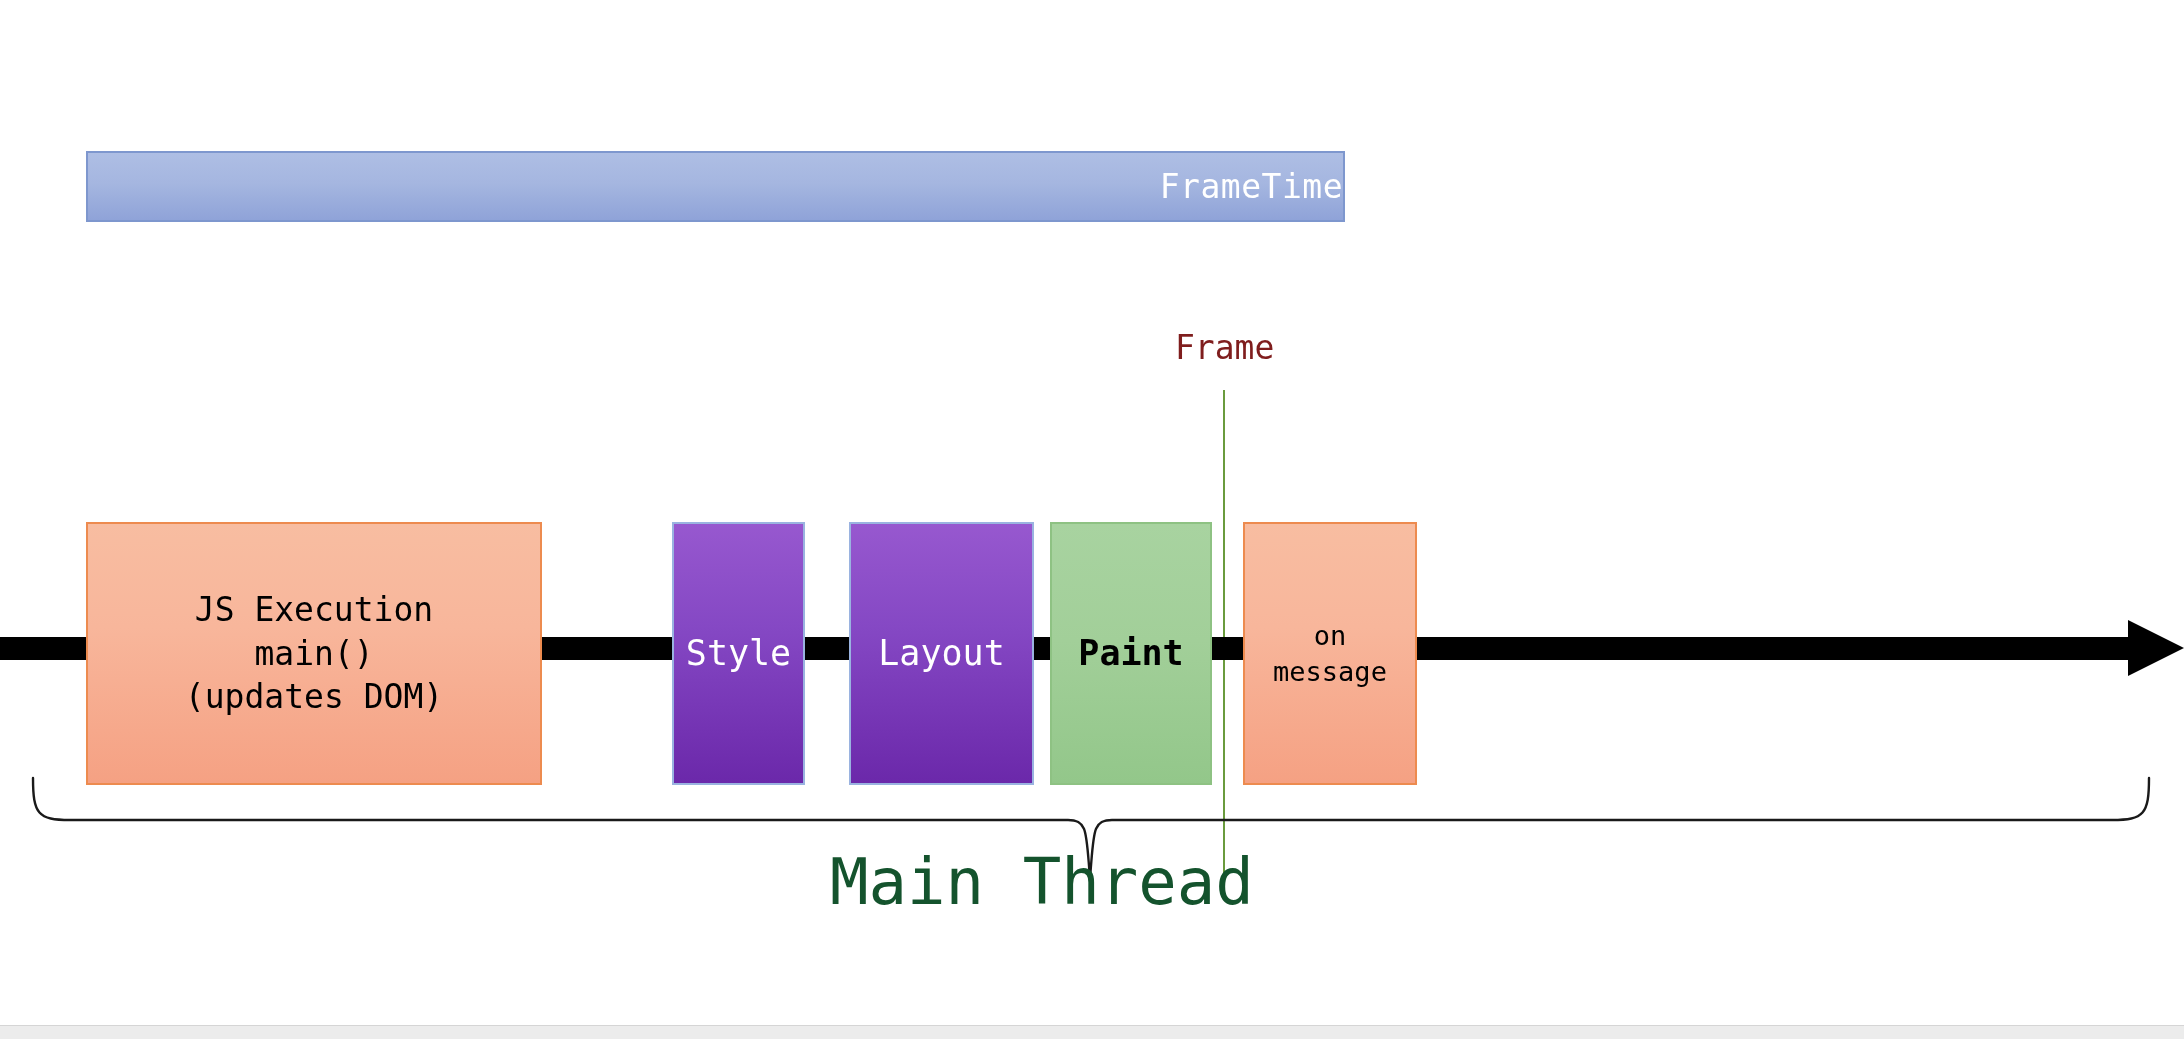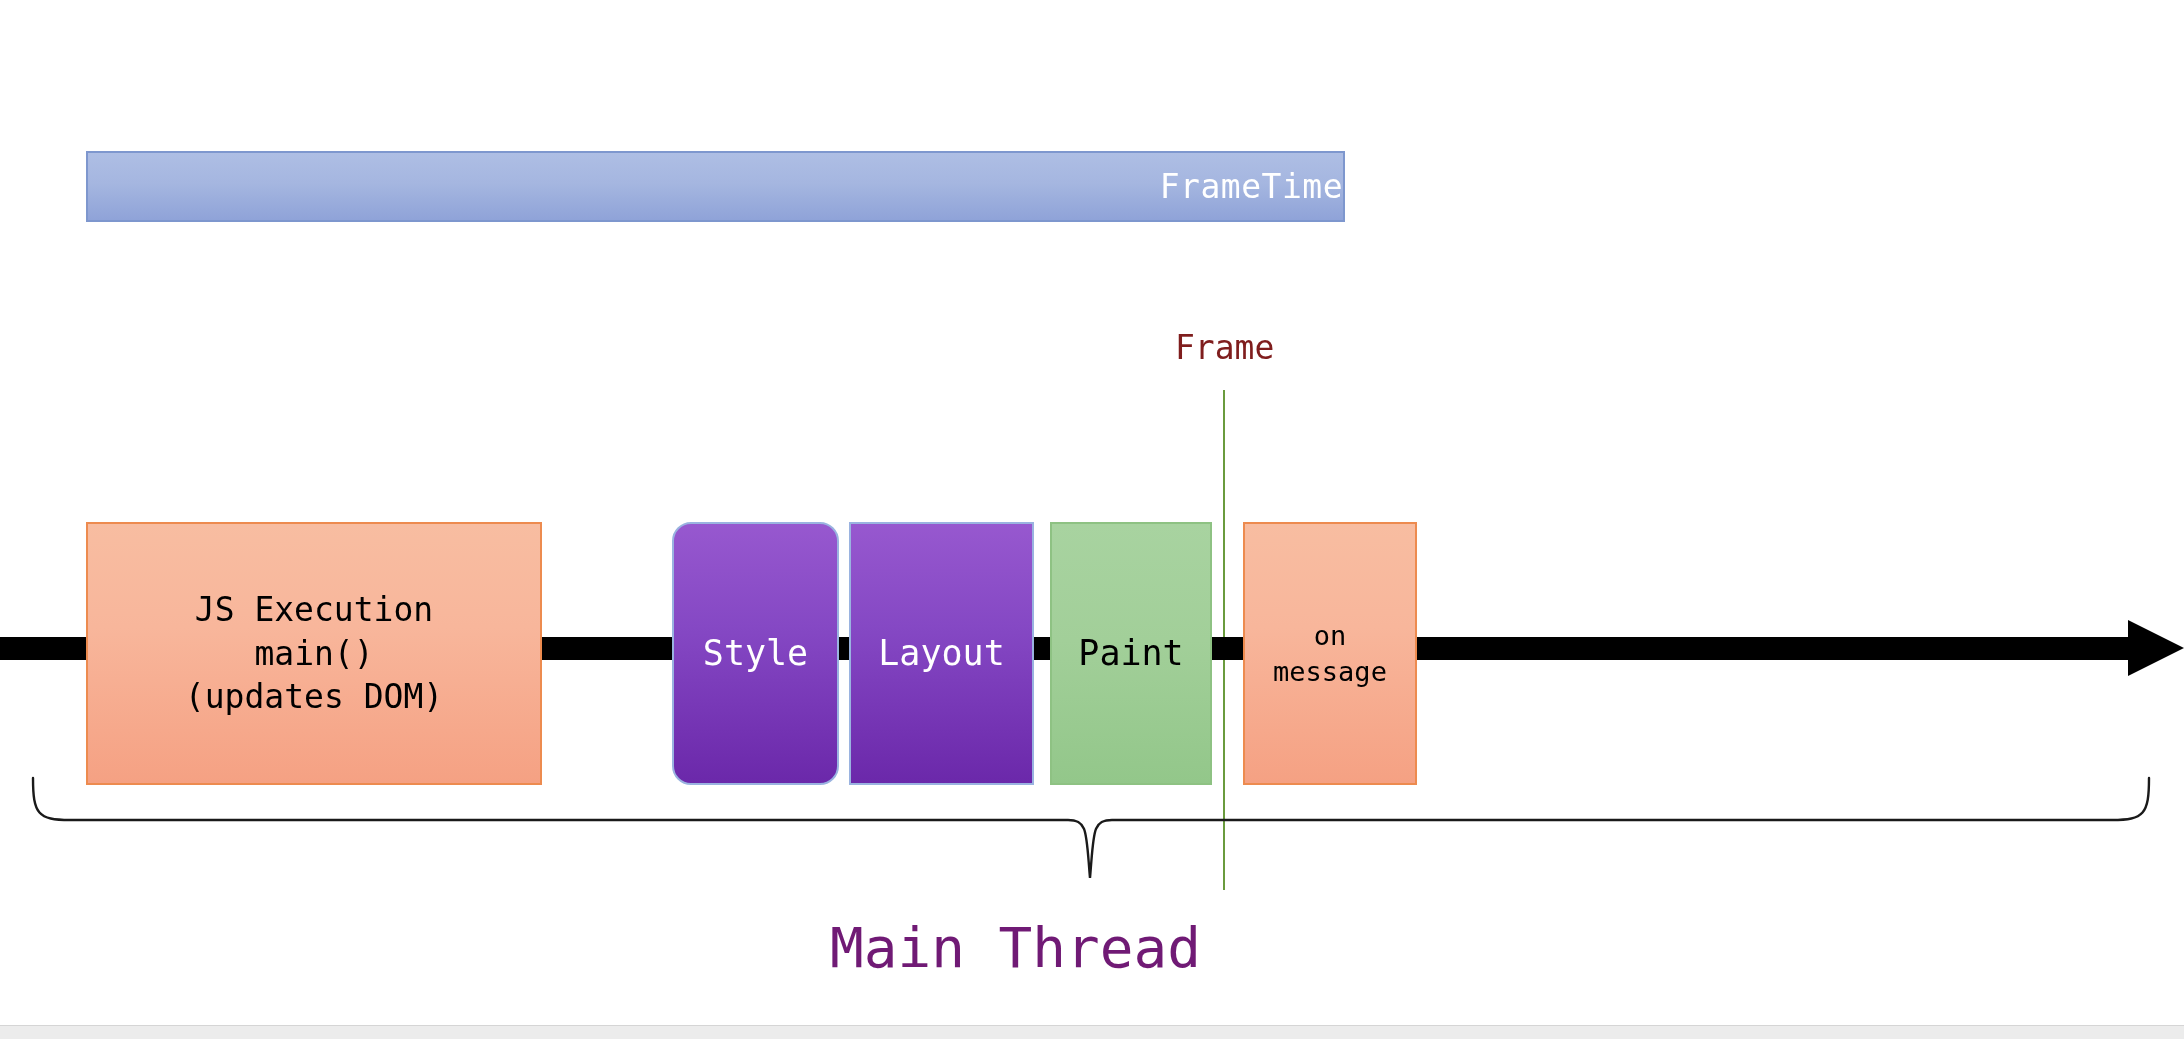--- a/index.html
+++ b/index.html
@@ -101,47 +101,48 @@
   }
   .box-purple {
     background: linear-gradient(to bottom, #9758cf 0%, #8548c4 40%, #6b28aa 100%);
     border-color: #9ab3e0;
     color: #ffffff;
   }
   .box-green {
     background: linear-gradient(to bottom, #a8d3a0 0%, #a2cf99 45%, #93c78a 100%);
     border-color: #8ec283;
     color: #000000;
+    font-weight: bold;
   }
 
   #box-js      { left: 86px;   width: 456px; font-size: 33px; }
   #box-raf     { left: 568px;  width: 100px; font-size: 25px; }
-  #box-style   { left: 672px;  width: 167px; font-size: 35px; border-radius: 19px; }
+  #box-style   { left: 672px;  width: 133px; font-size: 35px; }
   #box-layout  { left: 849px;  width: 185px; font-size: 35px; }
   #box-paint   { left: 1050px; width: 162px; font-size: 35px; }
   #box-onmsg   { left: 1243px; width: 174px; font-size: 27px; }
 
   .box-text { display: block; white-space: pre-line; }
 
   
   .brace-svg {
     position: absolute;
     left: 0px;
     top: 760px;
     width: 2184px;
     height: 140px;
     pointer-events: none;
   }
 
   .main-thread-label {
     position: absolute;
     left: 830px;
-    top: 920px;
-    font-size: 56px;
-    color: #701a75;
+    top: 850px;
+    font-size: 64px;
+    color: #14532d;
     white-space: nowrap;
     line-height: 1;
   }
 
   
   .page-edge-line {
     position: absolute;
     left: 0;
     top: 1025px;
     width: 2184px;

